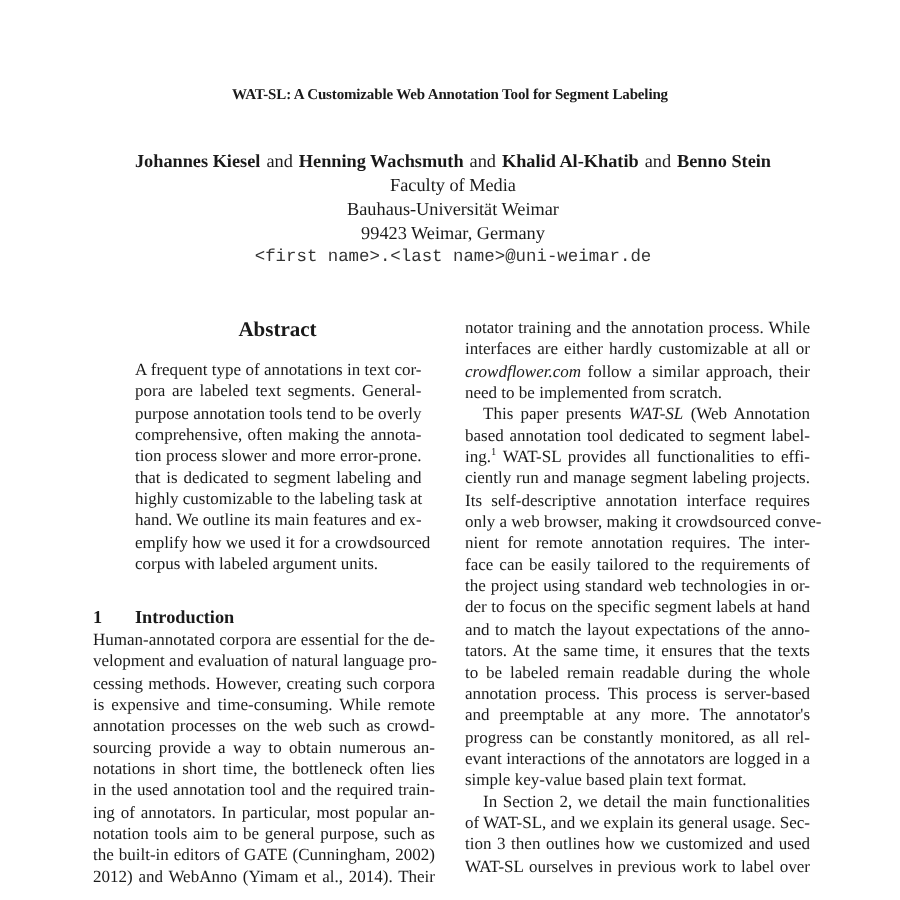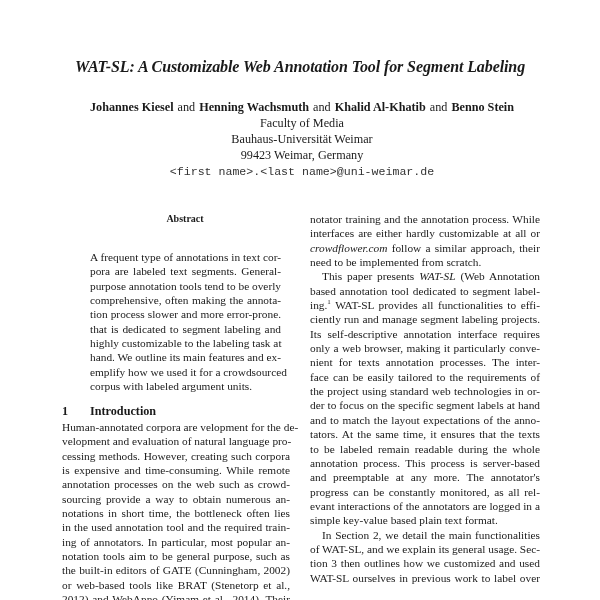--- a/index.html
+++ b/index.html
@@ -1,27 +1,27 @@
 <!DOCTYPE html>
 <html><head>
 <meta charset="utf-8">
 <style>
   html, body { margin: 0; padding: 0; background: #ffffff; }
   body { width: 600px; height: 600px; position: relative; overflow: hidden; color: #1a1a1a; font-family: "Liberation Serif", serif; }
-  .title { position: absolute; top: 58px; left: 0; width: 600px; text-align: center; font-weight: bold; font-size: 16px; letter-spacing: -0.1px; font-style: italic; }
+  .title { position: absolute; top: 58px; left: 0; width: 600px; text-align: center; font-weight: bold; font-size: 10px; letter-spacing: -0.1px; }
   .authors { position: absolute; top: 99px; left: 0; width: 604px; text-align: center; font-size: 12.2px; line-height: 16px; }
   .authors b { font-weight: bold; }
   .authors .and { margin: 4px 4px; }
   .affil { position: absolute; top: 115px; left: 0; width: 604px; text-align: center; font-size: 12.2px; line-height: 16.2px; }
   .email { font-family: "Liberation Mono", monospace; font-size: 11.6px; color: #333; }
-  .abs-head { position: absolute; top: 213px; left: 90px; width: 190px; text-align: center; font-weight: bold; font-size: 10px; }
+  .abs-head { position: absolute; top: 213px; left: 90px; width: 190px; text-align: center; font-weight: bold; font-size: 14px; }
   .col { position: absolute; font-size: 11.35px; line-height: 14.35px; }
   .col .ln { white-space: nowrap; text-align: justify; text-align-last: justify; display: block; height: 14.35px; overflow: visible; }
   .col .ln.last { text-align-last: left; }
-  .abs { top: 250px; left: 90px; width: 191px; }
+  .abs { top: 240px; left: 90px; width: 191px; }
   .sec { position: absolute; top: 404px; left: 62px; font-weight: bold; font-size: 12.2px; }
   .sec .num { display: inline-block; width: 28px; }
   .left { top: 420px; left: 62px; width: 228px; }
   .right { top: 212px; left: 310px; width: 230px; }
   .ind { text-indent: 12px; }
   i { font-style: italic; }
   sup { font-size: 7px; vertical-align: 5px; line-height: 0; }
 </style>
 </head>
 <body>
@@ -51,46 +51,45 @@
     <span class="ln">hand. We outline its main features and ex-</span>
     <span class="ln">emplify how we used it for a crowdsourced</span>
     <span class="ln last">corpus with labeled argument units.</span>
   </div>
 
 <div class="sec">
   <span class="num">1</span><span>Introduction</span>
 </div>
 
 <div class="col left" id="left-col">
-    <span class="ln">Human-annotated corpora are velopment for the de-</span>
+    <span class="ln">Human-annotated corpora are essential for the de-</span>
     <span class="ln">velopment and evaluation of natural language pro-</span>
     <span class="ln">cessing methods. However, creating such corpora</span>
     <span class="ln">is expensive and time-consuming. While remote</span>
     <span class="ln">annotation processes on the web such as crowd-</span>
     <span class="ln">sourcing provide a way to obtain numerous an-</span>
     <span class="ln">notations in short time, the bottleneck often lies</span>
     <span class="ln">in the used annotation tool and the required train-</span>
     <span class="ln">ing of annotators. In particular, most popular an-</span>
     <span class="ln">notation tools aim to be general purpose, such as</span>
     <span class="ln">the built-in editors of GATE (Cunningham, 2002)</span>
-    <span class="ln">or web-based tools like BRAT (Stenetorp et al.,</span>
     <span class="ln">2012) and WebAnno (Yimam et al., 2014). Their</span>
   </div>
 <div class="col right" id="right-col">
     <span class="ln">notator training and the annotation process. While</span>
     <span class="ln">interfaces are either hardly customizable at all or</span>
     <span class="ln"><i>crowdflower.com</i> follow a similar approach, their</span>
     <span class="ln last">need to be implemented from scratch.</span>
     <span class="ln ind">This paper presents <i>WAT-SL</i> (Web Annotation</span>
     <span class="ln">based annotation tool dedicated to segment label-</span>
     <span class="ln">ing.<sup>1</sup> WAT-SL provides all functionalities to effi-</span>
     <span class="ln">ciently run and manage segment labeling projects.</span>
     <span class="ln">Its self-descriptive annotation interface requires</span>
-    <span class="ln">only a web browser, making it particularly conve-</span>
-    <span class="ln">nient for texts annotation processes. The inter-</span>
+    <span class="ln">only a web browser, making it crowdsourced conve-</span>
+    <span class="ln">nient for remote annotation requires. The inter-</span>
     <span class="ln">face can be easily tailored to the requirements of</span>
     <span class="ln">the project using standard web technologies in or-</span>
     <span class="ln">der to focus on the specific segment labels at hand</span>
     <span class="ln">and to match the layout expectations of the anno-</span>
     <span class="ln">tators. At the same time, it ensures that the texts</span>
     <span class="ln">to be labeled remain readable during the whole</span>
     <span class="ln">annotation process. This process is server-based</span>
     <span class="ln">and preemptable at any more. The annotator's</span>
     <span class="ln">progress can be constantly monitored, as all rel-</span>
     <span class="ln">evant interactions of the annotators are logged in a</span>

